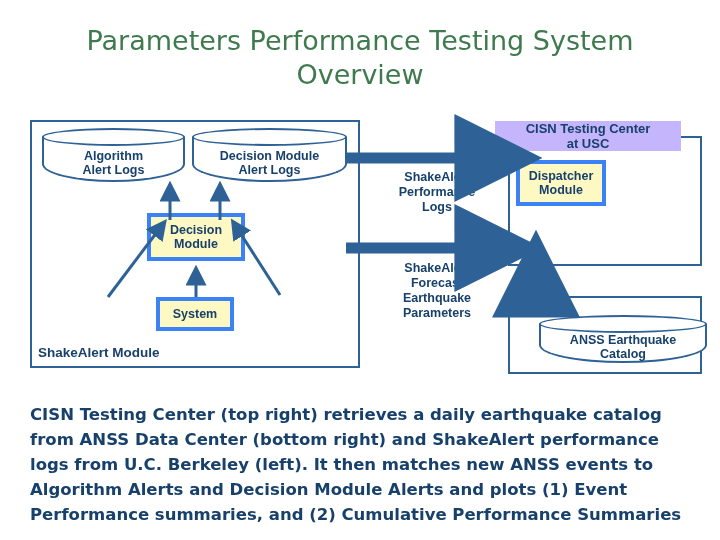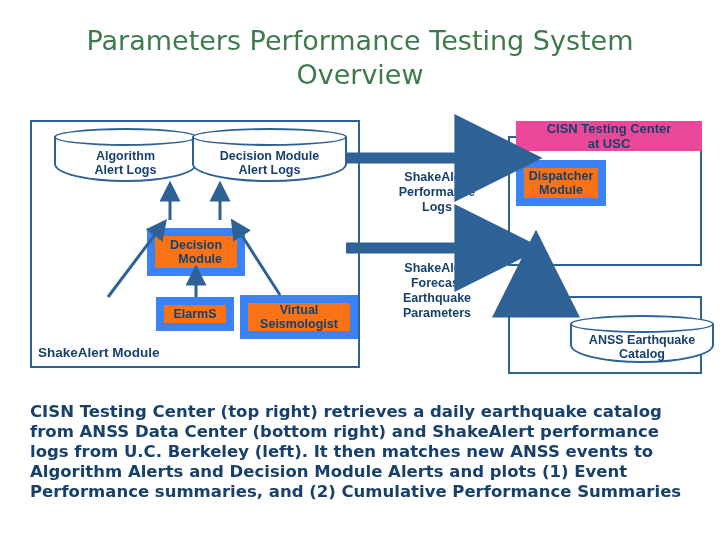--- a/index.html
+++ b/index.html
@@ -28,28 +28,28 @@
     color: #3f7a4e;
     font-size: 27px;
     line-height: 34px;
     font-family: "DejaVu Sans", sans-serif;
     font-weight: 400;
     letter-spacing: 0px;
   }
   .box {
     position: absolute;
     box-sizing: border-box;
-    border: 8px solid #3b82f6;
+    border: 4px solid #3b82f6;
     color: #17406b;
     font-weight: bold;
     display: flex;
     align-items: center;
     justify-content: center;
     text-align: center;
-    background: #f97316;
+    background: #fef9c3;
   }
   .outer {
     position: absolute;
     box-sizing: border-box;
     border: 2px solid #2e6296;
     background: #ffffff;
   }
   .cyl {
     position: absolute;
     box-sizing: border-box;
@@ -98,21 +98,21 @@
     line-height: 15px;
   }
   .caption {
     position: absolute;
     left: 30px;
     top: 402px;
     width: 672px;
     color: #17406b;
     font-weight: bold;
     font-size: 16.5px;
-    line-height: 20px;
+    line-height: 25px;
     font-family: "DejaVu Sans", sans-serif;
   }
   svg.arrows {
     position: absolute;
     left: 0;
     top: 0;
     width: 720px;
     height: 540px;
     pointer-events: none;
   }
@@ -121,64 +121,62 @@
 <body>
 
 <div id="page">
 
   <div class="title">Parameters Performance Testing System Overview</div>
 
   <div class="outer" style="left:30px; top:120px; width:330px; height:248px;"></div>
 
   <div class="lbl" style="left:38px; top:345px; width:190px; font-size:13.5px; text-align:left; white-space:pre-line;">ShakeAlert Module</div>
 
-  <div class="cyl" style="left:54px; top:128px; width:143px; height:54px;">
+  <div class="cyl" style="left:42px; top:128px; width:143px; height:54px;">
     <div class="cyl-body"></div>
     <div class="cyl-top"></div>
     <div class="cyl-label" style="font-size:12.5px; white-space:pre-line;">Algorithm
 Alert Logs</div>
   </div>
 
   <div class="cyl" style="left:192px; top:128px; width:155px; height:54px;">
     <div class="cyl-body"></div>
     <div class="cyl-top"></div>
     <div class="cyl-label" style="font-size:12.5px; white-space:pre-line;">Decision Module
 Alert Logs</div>
   </div>
 
-  <div class="box" style="left:147px; top:228px; width:98px; height:48px; font-size:12.5px; white-space:pre-line;text-align:right;">Decision
+  <div class="box" style="left:147px; top:213px; width:98px; height:48px; font-size:12.5px; white-space:pre-line;">Decision
 Module</div>
 
 
-  <div class="box" style="left:156px; top:297px; width:78px; height:34px; font-size:12.5px; white-space:pre-line;">ElarmS</div>
-
-  <div class="box" style="left:240px; top:295px; width:118px; height:44px; font-size:12.5px; white-space:pre-line;">Virtual
-Seismologist</div>
+  <div class="box" style="left:156px; top:297px; width:78px; height:34px; font-size:12.5px; white-space:pre-line;">System</div>
+
 
   <div class="lbl" style="left:378px; top:170px; width:118px; font-size:12.5px; white-space:pre-line;">ShakeAlert
 Performance
 Logs</div>
 
   <div class="lbl" style="left:378px; top:261px; width:118px; font-size:12.5px; white-space:pre-line;">ShakeAlert
 Forecast
 Earthquake
 Parameters</div>
 
   <div class="outer" style="left:508px; top:136px; width:194px; height:130px;"></div>
 
-  <div class="lbl" style="left:516px; top:121px; width:186px; font-size:13px; white-space:pre-line; background:#ec4899;">CISN Testing Center
+  <div class="lbl" style="left:495px; top:121px; width:186px; font-size:13px; white-space:pre-line; background:#c4b5fd;">CISN Testing Center
 at USC</div>
 
   <div class="box" style="left:516px; top:160px; width:90px; height:46px; font-size:12.5px; white-space:pre-line;">Dispatcher
 Module</div>
 
 
   <div class="outer" style="left:508px; top:296px; width:194px; height:78px;"></div>
 
-  <div class="cyl" style="left:570px; top:315px; width:144px; height:48px;">
+  <div class="cyl" style="left:539px; top:315px; width:168px; height:48px;">
     <div class="cyl-body"></div>
     <div class="cyl-top"></div>
     <div class="cyl-label" style="font-size:12.5px; white-space:pre-line;">ANSS Earthquake
 Catalog</div>
   </div>
 
   <svg class="arrows" viewBox="0 0 720 540">
     <defs>
       <marker id="ah" markerWidth="7" markerHeight="7" refX="3.2" refY="3.5" orient="auto">
         <path d="M0,0 L7,3.5 L0,7 Z" fill="#2e6296"></path>

